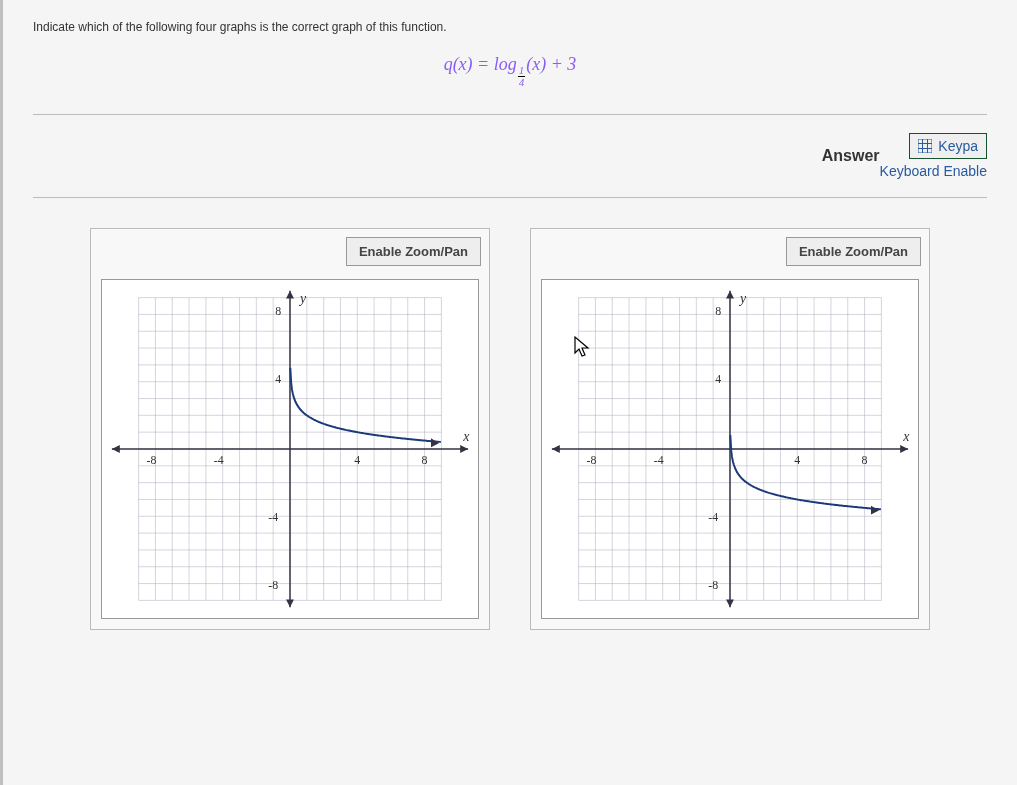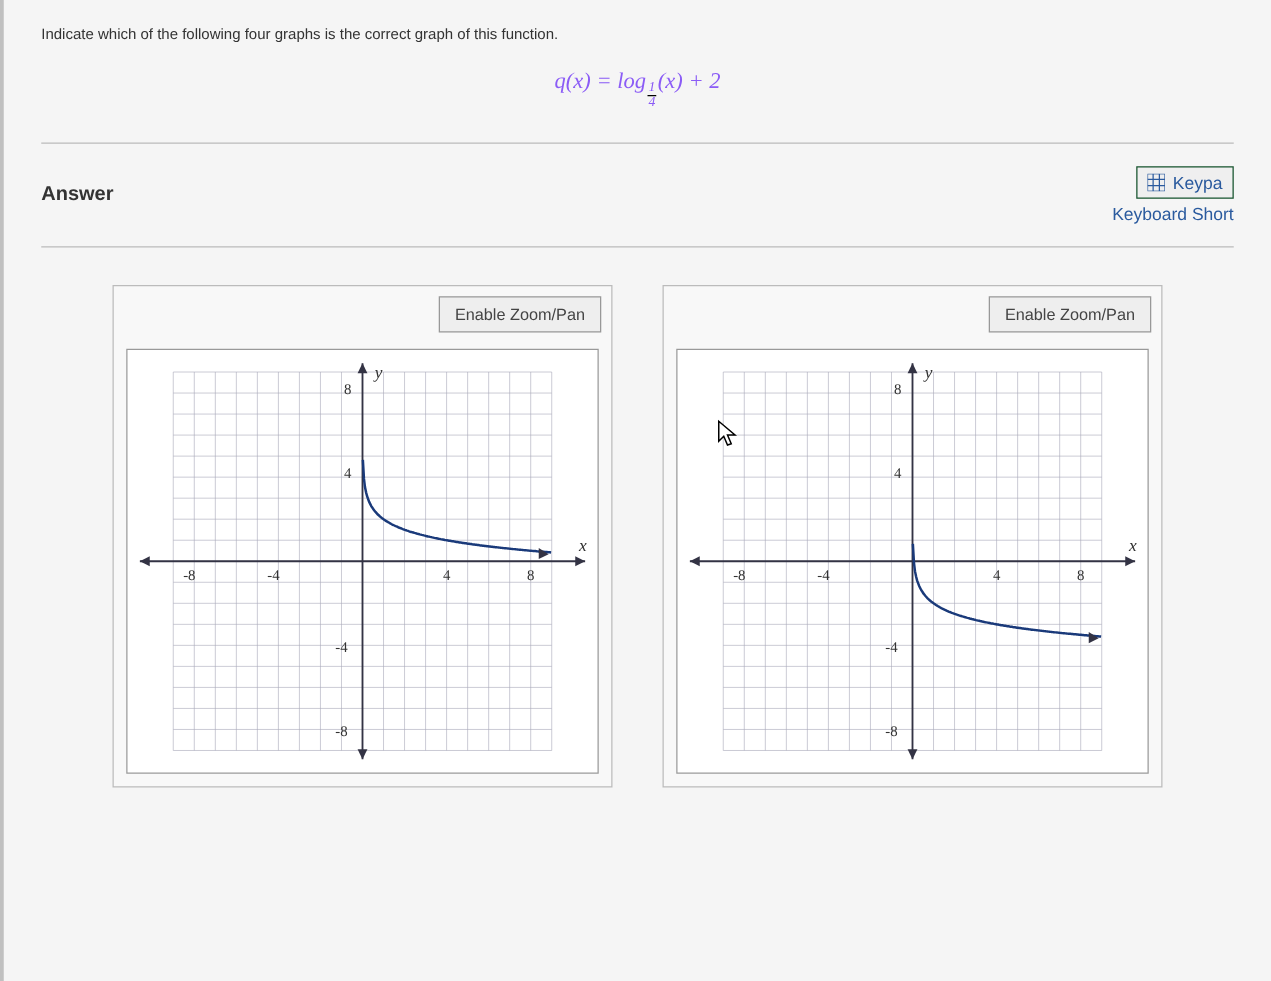--- a/index.html
+++ b/index.html
@@ -38,21 +38,21 @@
       font-size: 11px;
       line-height: 1;
       margin: 0 1px;
       position: relative;
       top: 4px;
     }
     .fraction .num { border-bottom: 1px solid #000; padding: 0 1px; }
     .fraction .den { padding: 0 1px; }
     .answer-row {
       display: flex;
-      justify-content: space-between;
+      justify-content: flex-end;
       align-items: center;
       border-top: 1px solid #bbb;
       border-bottom: 1px solid #bbb;
       padding: 18px 0;
       margin-top: 30px;
     }
     .answer-label {
       font-weight: bold;
       font-size: 16px;
       color: #333;
@@ -93,20 +93,21 @@
     .zoom-btn {
       position: absolute;
       top: 8px;
       right: 8px;
       border: 1px solid #999;
       background: #eee;
       padding: 6px 12px;
       font-size: 13px;
       color: #444;
       cursor: pointer;
+      font-weight: bold;
     }
     .graph-inner {
       border: 1px solid #999;
       background: #fff;
       margin-top: 40px;
       height: 340px;
       position: relative;
     }
     svg.graph-svg {
       width: 100%;
@@ -136,39 +137,39 @@
 </head>
 <body>
 
 <div class="main-container">
   <div class="prompt">Indicate which of the following four graphs is the correct graph of this function.</div>
 
   <div class="equation">
     <span>q(x) = log</span><sub><span class="fraction">
           <span class="num">1</span>
           <span class="den">4</span>
-        </span></sub><span>(x) + 2</span>
+        </span></sub><span>(x) + 3</span>
   </div>
 
   <div class="answer-row">
     <div class="answer-label">Answer</div>
     <div class="keypad-area">
       <div class="keypad-btn">
         <span class="keypad-icon">
           <svg viewBox="0 0 14 14">
               <rect x="0" y="0" width="14" height="14" fill="none" stroke="#2a5a9e" stroke-width="1"></rect>
               <line x1="4.5" y1="0" x2="4.5" y2="14" stroke="#2a5a9e"></line>
               <line x1="9.5" y1="0" x2="9.5" y2="14" stroke="#2a5a9e"></line>
               <line x1="0" y1="4.5" x2="14" y2="4.5" stroke="#2a5a9e"></line>
               <line x1="0" y1="9.5" x2="14" y2="9.5" stroke="#2a5a9e"></line>
             </svg>
         </span>
         <span>Keypa</span>
       </div>
-      <div style="margin-top:4px;">Keyboard Short</div>
+      <div style="margin-top:4px;">Keyboard Enable</div>
     </div>
   </div>
 
   <div class="graphs-row">
 
     <div class="graph-panel">
       <button class="zoom-btn">Enable Zoom/Pan</button>
       <div class="graph-inner">
         <svg class="graph-svg" viewBox="0 0 380 340">
           <g class="grid">

